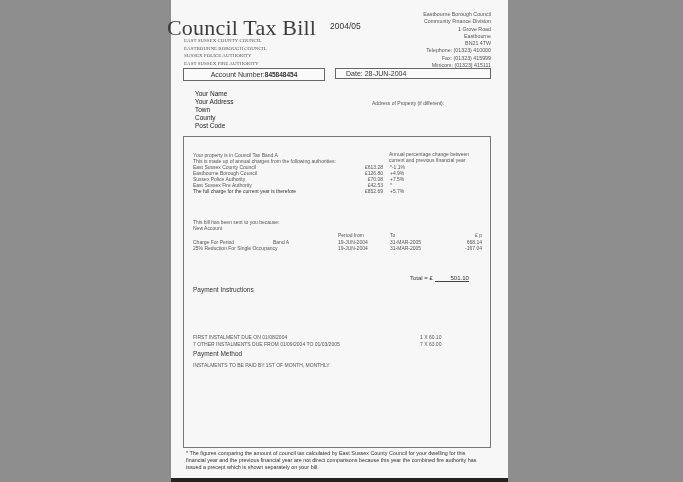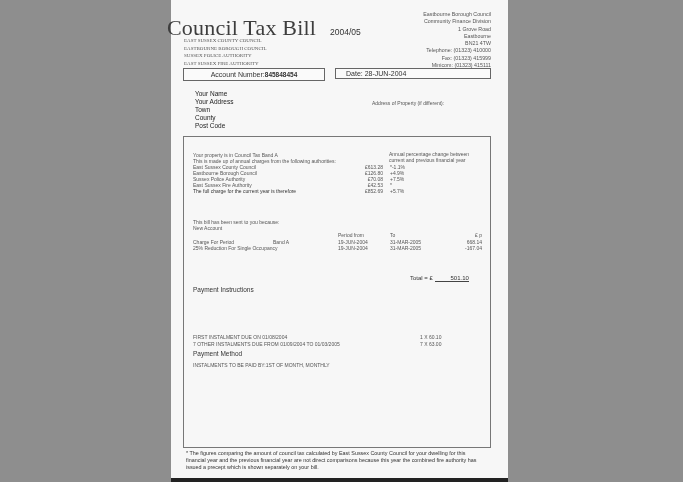--- a/index.html
+++ b/index.html
@@ -15,21 +15,21 @@
       background: #f7f7f7;
     }
     .bottom-shadow {
       position: absolute; left: 171px; top: 478px; width: 337px; height: 4px; background: #222;
     }
     .abs { position: absolute; white-space: nowrap; }
     .title {
       left: 167px; top: 15px; font-family: "Liberation Serif", serif;
       font-size: 22px; color: #3d3d3d; letter-spacing: 0.2px;
     }
-    .year { left: 330px; top: 27px; font-size: 8.5px; color: #333; }
+    .year { left: 330px; top: 21px; font-size: 8.5px; color: #333; }
     .authorities { left: 184px; top: 37px; font-family: "Liberation Serif", serif; font-size: 5px; line-height: 7.5px; color: #555; text-transform: uppercase; }
     .office { right: 192px; top: 11px; text-align: right; font-size: 5.3px; line-height: 7.3px; color: #555; }
     .box {
       position: absolute; border: 1px solid #666; background: #fafafa;
       font-size: 7px; color: #333; display: flex; align-items: center;
     }
     .acct { left: 183px; top: 68px; width: 140px; height: 11px; justify-content: center; }
     .date { left: 335px; top: 68px; width: 156px; height: 11px; padding-left: 10px; box-sizing: border-box; }
     .addr { left: 195px; top: 90px; font-size: 6.5px; line-height: 8px; color: #222; }
     .propaddr { left: 372px; top: 100px; font-size: 5px; color: #555; }

